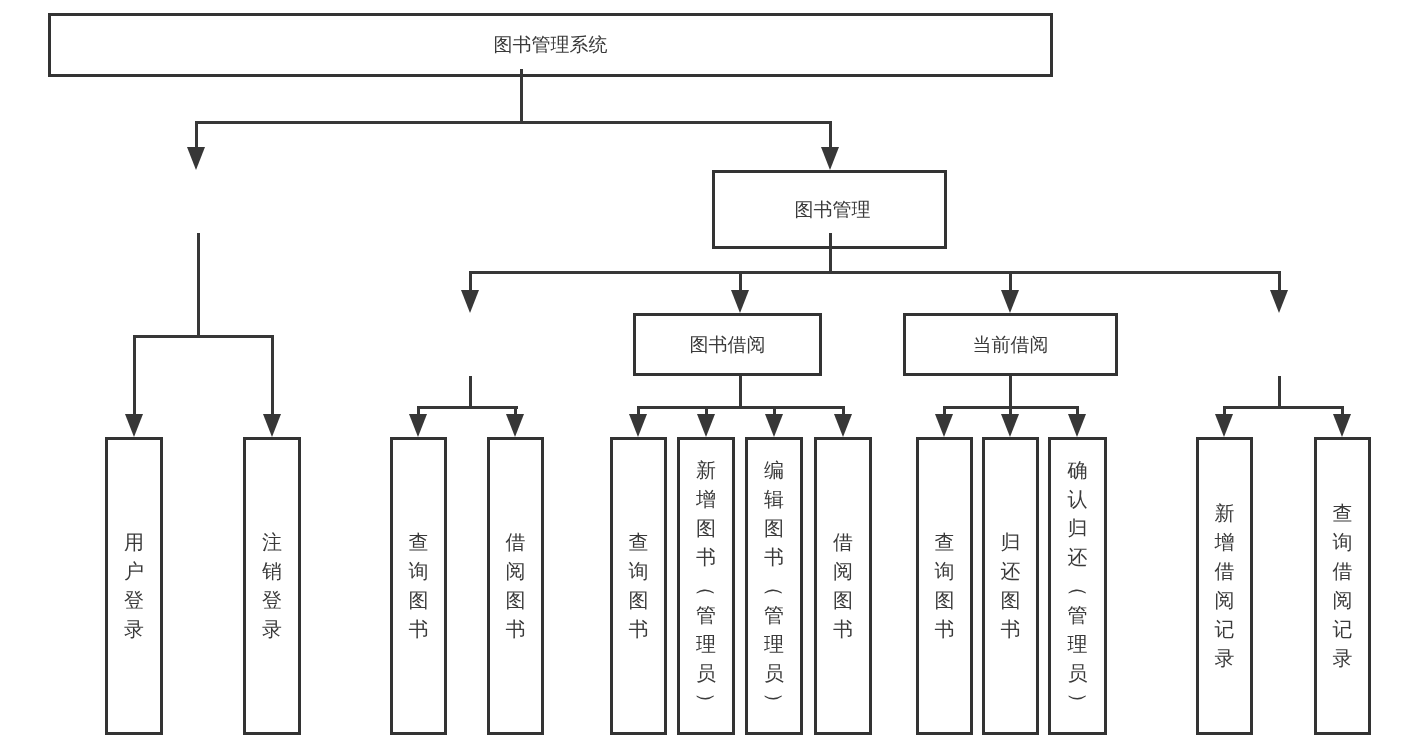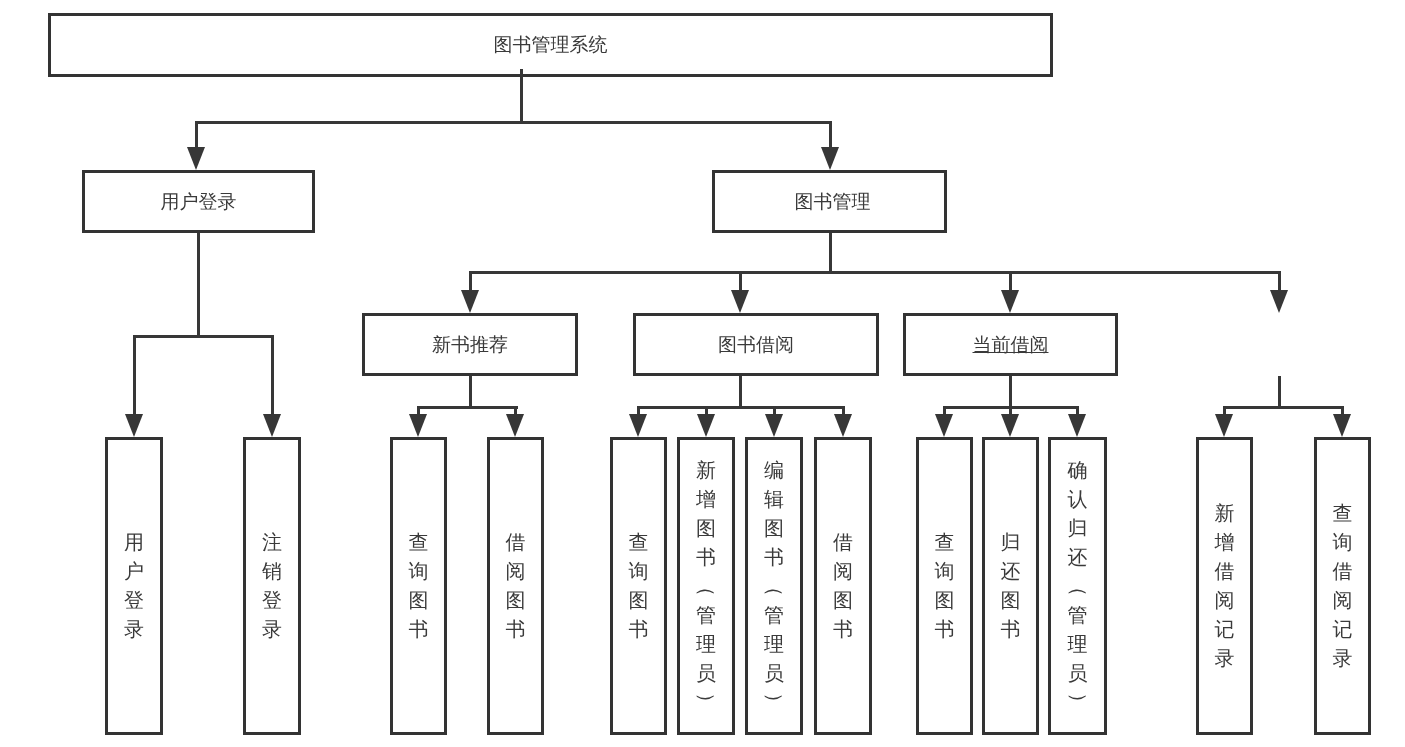--- a/index.html
+++ b/index.html
@@ -67,24 +67,21 @@
     <span>图书管理系统</span>
   </div>
 
   <div class="vline" style="left:520px;top:69px;height:53px;"></div>
   <div class="hline" style="left:195px;top:121px;width:637px;"></div>
   <div class="vline" style="left:195px;top:121px;height:28px;"></div>
   <div class="ah" style="left:187px;top:147px;"></div>
   <div class="vline" style="left:829px;top:121px;height:28px;"></div>
   <div class="ah" style="left:821px;top:147px;"></div>
 
-  <div class="box" style="left:82px;top:170px;width:233px;height:63px;">
-    <span>用户登录</span>
-  </div>
-  <div class="box" style="left:712px;top:170px;width:235px;height:63px;padding-left:6px;">
+  <div class="box" style="left:712px;top:170px;width:235px;height:79px;padding-left:6px;">
     <span>图书管理</span>
   </div>
 
   <div class="vline" style="left:197px;top:233px;height:102px;"></div>
   <div class="hline" style="left:133px;top:335px;width:141px;"></div>
   <div class="vline" style="left:133px;top:335px;height:79px;"></div>
   <div class="ah" style="left:125px;top:414px;"></div>
   <div class="vline" style="left:271px;top:335px;height:79px;"></div>
   <div class="ah" style="left:263px;top:414px;"></div>
 
@@ -92,27 +89,24 @@
   <div class="hline" style="left:469px;top:271px;width:812px;"></div>
   <div class="vline" style="left:469px;top:271px;height:21px;"></div>
   <div class="ah" style="left:461px;top:290px;"></div>
   <div class="vline" style="left:739px;top:271px;height:21px;"></div>
   <div class="ah" style="left:731px;top:290px;"></div>
   <div class="vline" style="left:1009px;top:271px;height:21px;"></div>
   <div class="ah" style="left:1001px;top:290px;"></div>
   <div class="vline" style="left:1278px;top:271px;height:21px;"></div>
   <div class="ah" style="left:1270px;top:290px;"></div>
 
-  <div class="box" style="left:362px;top:313px;width:216px;height:63px;">
-    <span>新书推荐</span>
-  </div>
-  <div class="box" style="left:633px;top:313px;width:246px;height:63px;">
+  <div class="box" style="left:633px;top:313px;width:189px;height:63px;">
     <span>图书借阅</span>
   </div>
-  <div class="box" style="left:903px;top:313px;width:215px;height:63px;text-decoration:underline;">
+  <div class="box" style="left:903px;top:313px;width:215px;height:63px;">
     <span>当前借阅</span>
   </div>
 
   <div class="vline" style="left:469px;top:376px;height:30px;"></div>
   <div class="hline" style="left:417px;top:406px;width:101px;"></div>
   <div class="vline" style="left:417px;top:406px;height:10px;"></div>
   <div class="ah" style="left:409px;top:414px;"></div>
   <div class="vline" style="left:514px;top:406px;height:10px;"></div>
   <div class="ah" style="left:506px;top:414px;"></div>
 

